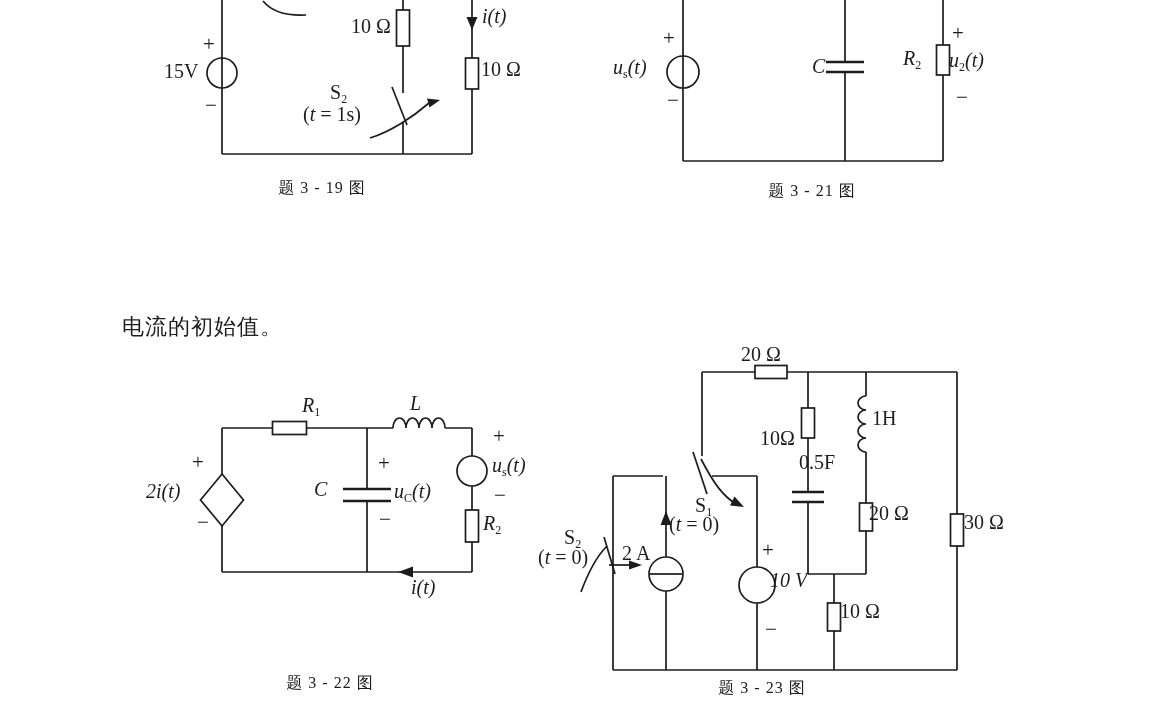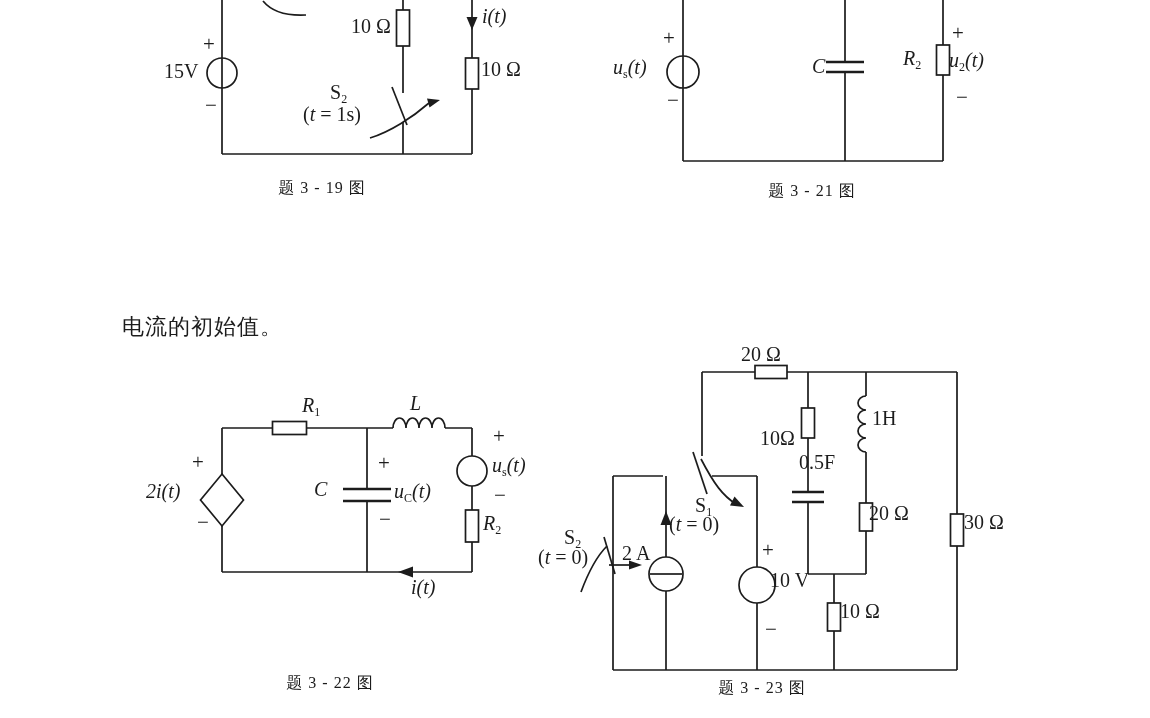--- a/index.html
+++ b/index.html
@@ -117,18 +117,18 @@
   <div class="lbl" style="left:872px;top:408px;">1H</div>
   <div class="lbl" style="left:756px;top:452px;margin-left:43px;">0.5F</div>
   <div class="lbl" style="left:869px;top:503px;">20 Ω</div>
   <div class="lbl" style="left:964px;top:512px;">30 Ω</div>
   <div class="lbl" style="left:695px;top:495px;"><span>S</span><span class="sb">1</span></div>
   <div class="lbl" style="left:669px;top:514px;"><span>(</span><span class="it">t</span><span> = 0)</span></div>
   <div class="lbl" style="left:622px;top:511px;margin-top:32px;">2 A</div>
   <div class="lbl" style="left:564px;top:527px;"><span>S</span><span class="sb">2</span></div>
   <div class="lbl" style="left:538px;top:547px;"><span>(</span><span class="it">t</span><span> = 0)</span></div>
   <div class="lbl sign" style="left:762px;top:540px;">+</div>
-  <div class="lbl" style="left:770px;top:570px;">10 V</div>
+  <div class="lbl" style="left:770px;top:570px;font-style:italic;">10 V</div>
   <div class="lbl sign" style="left:765px;top:619px;">−</div>
   <div class="lbl" style="left:840px;top:601px;">10 Ω</div>
   <div class="lbl cap" style="left:687px;top:680px;">题 3 - 23 图</div>
 
 </div>
 
 </body></html>

